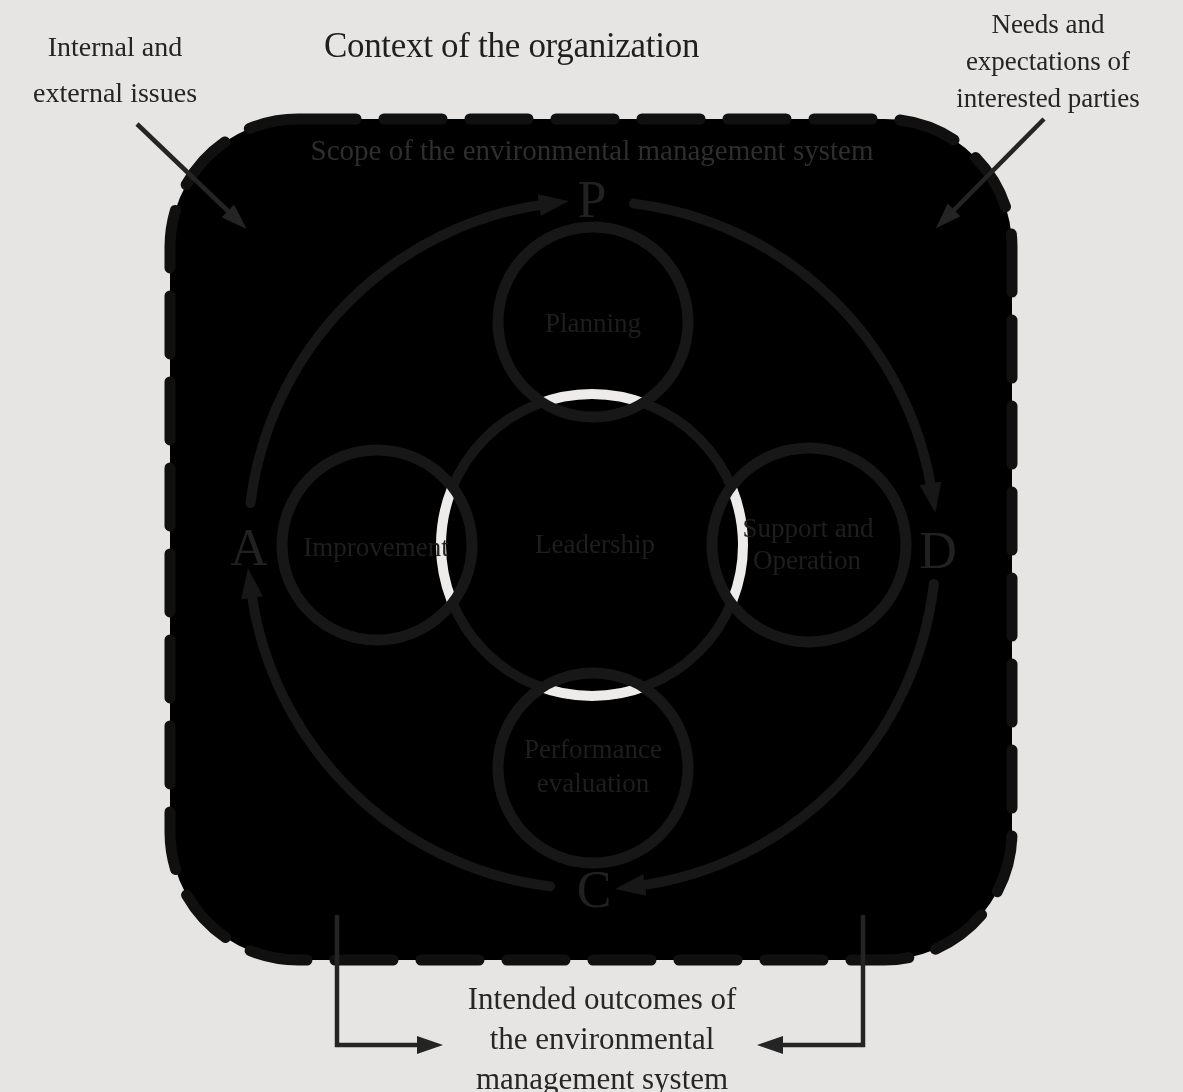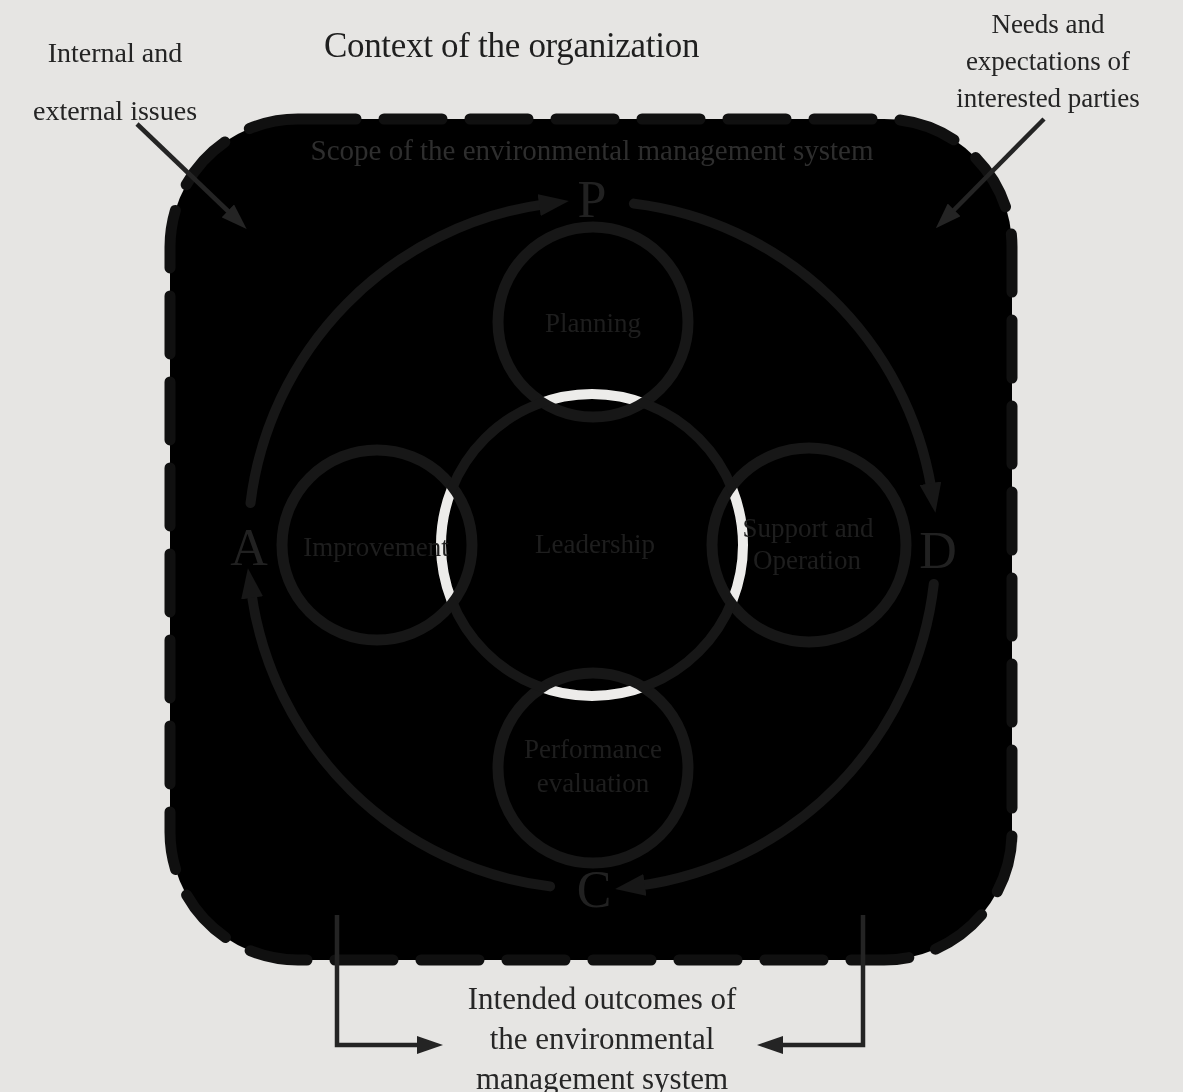--- a/index.html
+++ b/index.html
@@ -11,21 +11,21 @@
   }
   .stage svg{position:absolute;left:0;top:0;}
   .note{
     position:absolute;text-align:center;white-space:pre-line;
     color:#242424;
   }
   .title{
     left:0;top:24px;width:1023px;
     font-size:35px;line-height:44px;letter-spacing:-0.3px;color:#1f1f1f;
   }
-  .note-tl{left:8px;top:24px;width:214px;font-size:28px;line-height:58px;}
+  .note-tl{left:8px;top:24px;width:214px;font-size:28px;line-height:46px;}
   .note-tr{left:888px;top:6px;width:320px;font-size:27px;line-height:37px;}
   .note-bottom{left:382px;top:979px;width:440px;font-size:31px;line-height:40px;color:#262626;}
   .diagram-label{fill:#1e1e1e;font-size:27px;}
   .pdca-letter{fill:#212121;font-size:52px;}
   .scope-text{fill:#2e2e2e;font-size:29px;}
 </style>
 </head>
 <body>
 
 <div class="stage">

